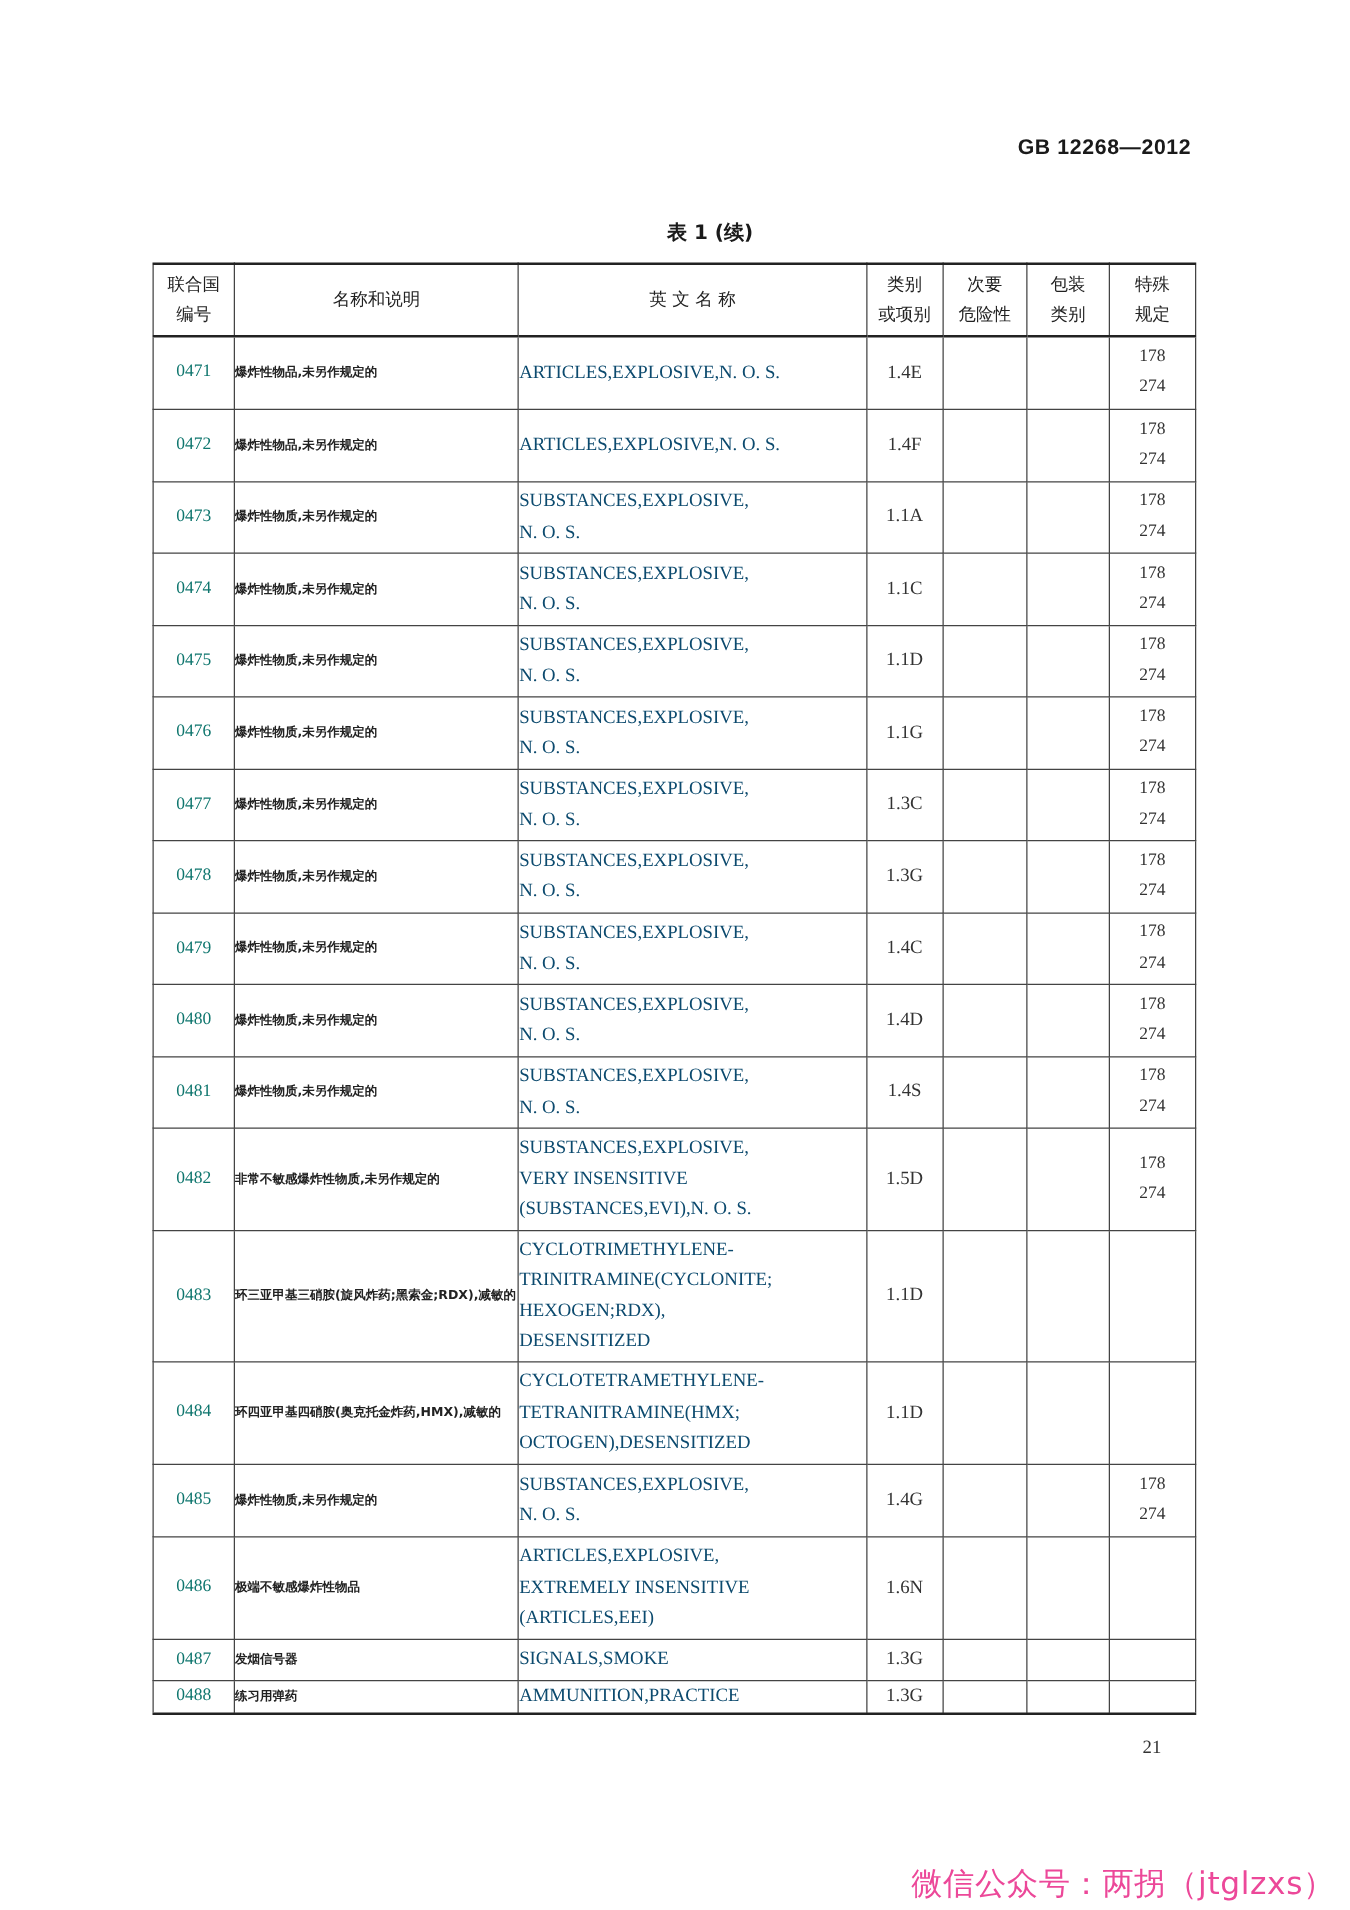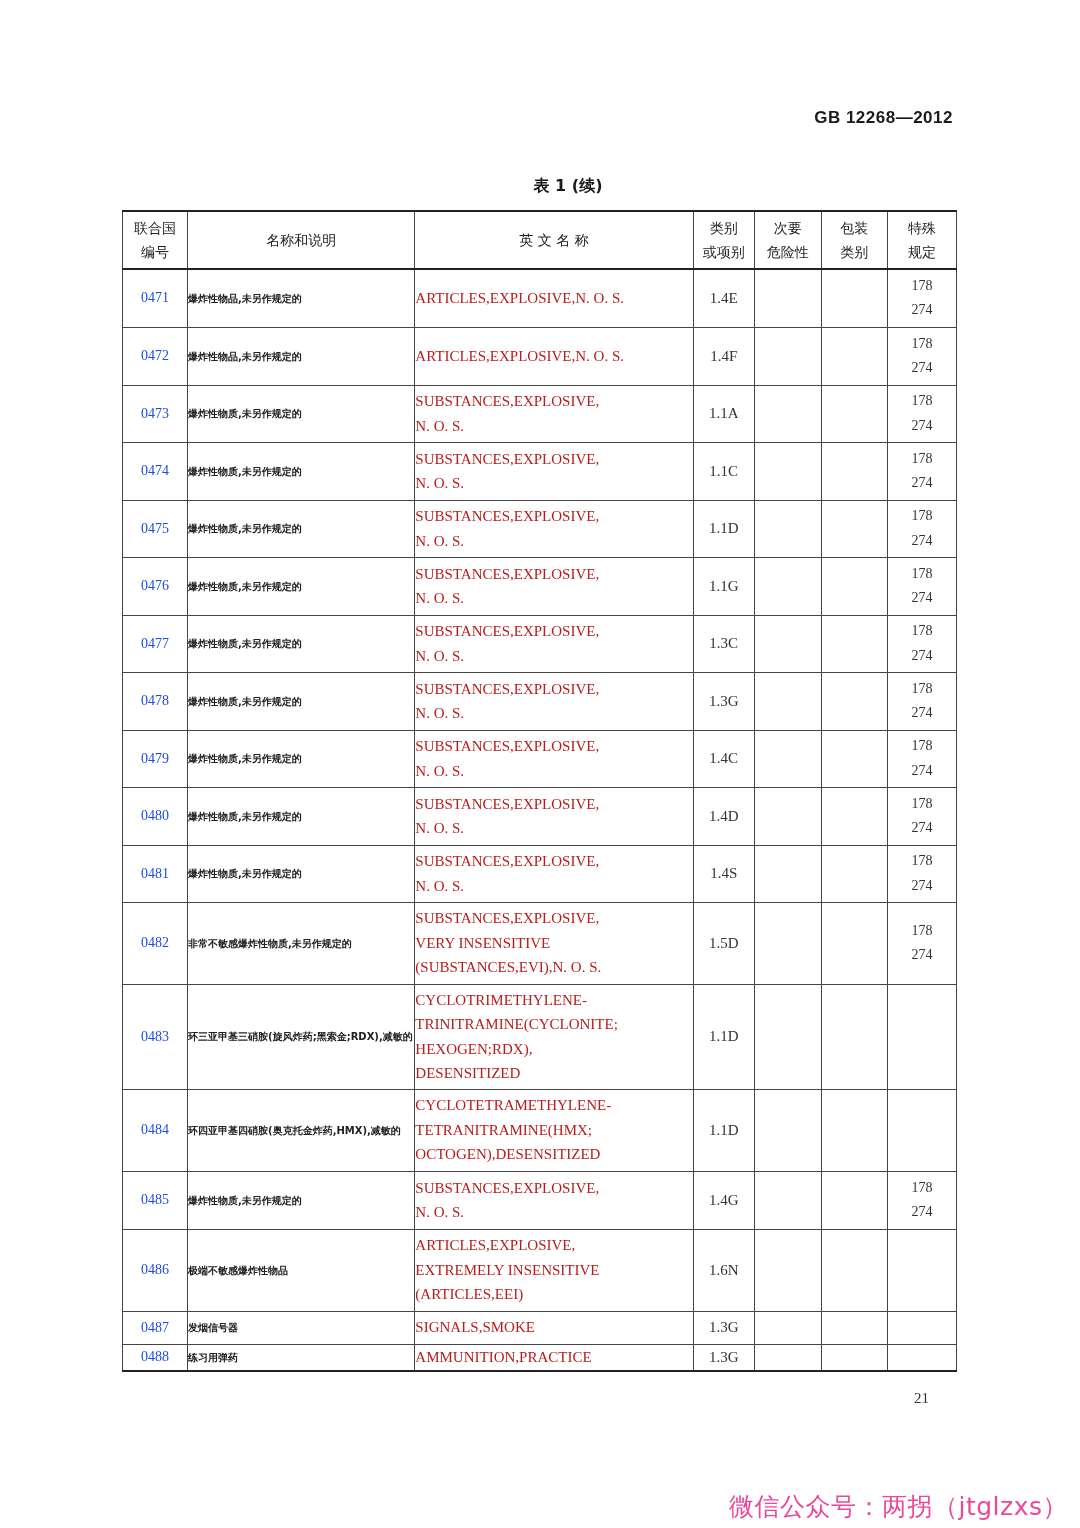--- a/index.html
+++ b/index.html
@@ -24,24 +24,24 @@
     border-left: 1.5px solid #333; border-right: 1.5px solid #333;
   }
   table.main th, table.main td {
     border: 1px solid #444; padding: 0; vertical-align: middle;
   }
   table.main thead th {
     height: 56px; font-family: "DejaVu Sans", sans-serif; font-weight: normal;
     font-size: 14px; line-height: 24px; color: #222; text-align: center;
     border-bottom: 2px solid #222;
   }
-  td.un { text-align: center; font-size: 14px; color: #1d4ed8; }
+  td.un { text-align: center; font-size: 14px; color: #0f766e; }
   td.cn { font-family: "DejaVu Sans", sans-serif; font-weight: bold; font-size: 10px;
           padding-left: 9px; padding-right: 6px; line-height: 25px; color: #222; }
-  td.en { font-size: 15px; padding-left: 9px; line-height: 24.5px; color: #b91c1c; }
+  td.en { font-size: 15px; padding-left: 9px; line-height: 24.5px; color: #0c4a6e; }
   td.cls { text-align: center; font-size: 15px; color: #333; }
   td.sp { text-align: center; font-size: 14px; line-height: 24.5px; color: #333; margin-left: 27px; }
   .page-no { position: absolute; top: 1390px; left: 914px; font-size: 15px; color: #333; }
   .watermark {
     position: absolute; top: 1490px; right: 12px;
     font-family: "DejaVu Sans", sans-serif; font-size: 25px; color: #ec4899;
     letter-spacing: 0.5px;
   }
 </style>
 </head>

